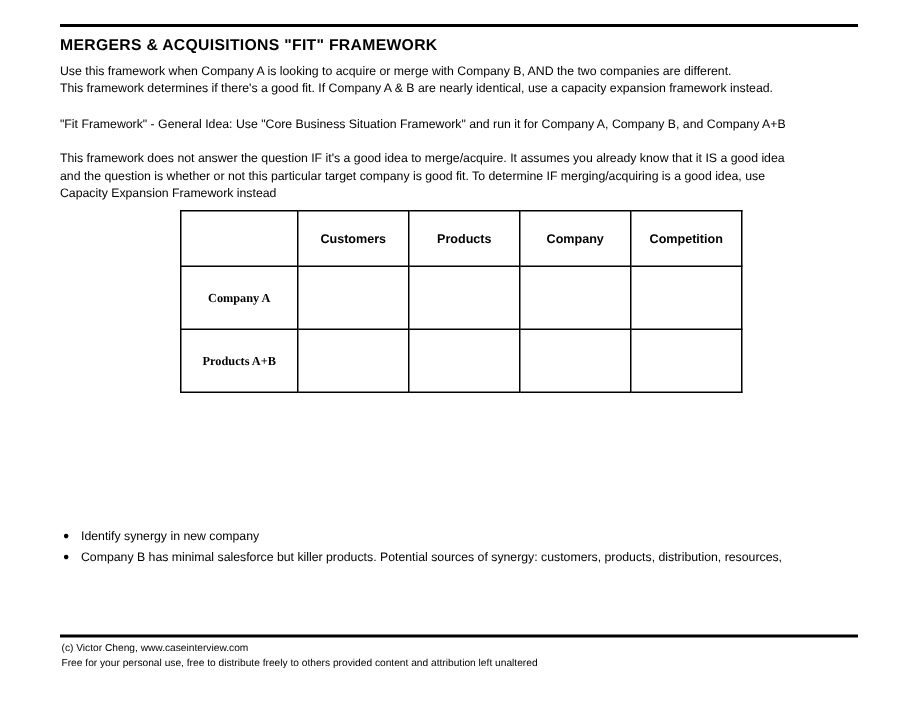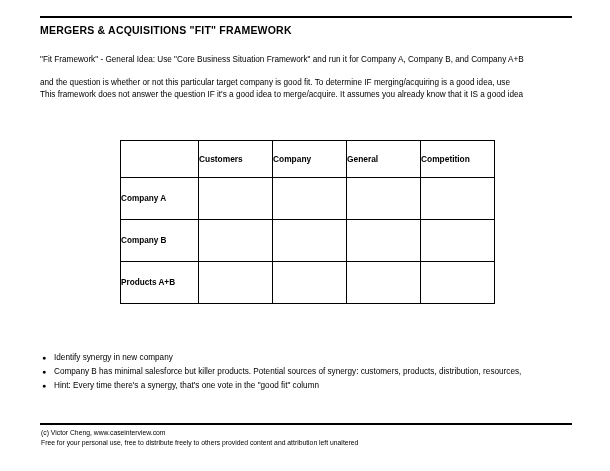--- a/index.html
+++ b/index.html
@@ -56,33 +56,35 @@
     top: 140px;
   }
   table.matrix {
     border-collapse: collapse;
     table-layout: fixed;
   }
   table.matrix td {
     border: 1.5px solid #000000;
     height: 41px;
     vertical-align: middle;
+    text-align: center;
     font-size: 8.4px;
     font-weight: bold;
     padding: 0;
   }
   table.matrix td.corner {
     border: 1.5px solid #000000;
   }
   table.matrix col.rowhead { width: 78px; }
   table.matrix col.datacol { width: 74px; }
   table.matrix tr.head td { height: 36px; }
   table.matrix td.rowlabel {
     font-size: 8.2px;
     font-weight: bold;
+    font-family: Liberation Serif, serif;
   }
   table.matrix td.cell { background: #ffffff; }
 
   
   .bullets {
     position: absolute;
     left: 40px;
     top: 352px;
     width: 534px;
   }
@@ -128,53 +130,49 @@
 </style>
 </head>
 <body>
 
 <div class="page">
 
   <div class="topbar"></div>
 
   <div class="content">
     <h1 class="title">MERGERS &amp; ACQUISITIONS "FIT" FRAMEWORK</h1>
+    <p class="para">Use this framework when Company A is looking to acquire or merge with Company B, AND the two companies are different.</p>
+    <p class="para">This framework determines if there's a good fit.  If Company A &amp; B are nearly identical, use a capacity expansion framework instead.</p>
     <div class="gap-md"></div>
     <p class="para">"Fit Framework" - General Idea: Use "Core Business Situation Framework" and run it for Company A, Company B, and Company A+B</p>
     <div class="gap-md"></div>
+    <p class="para">This framework does not answer the question IF it's a good idea to merge/acquire.  It assumes you already know that it IS a good idea</p>
     <p class="para">and the question is whether or not this particular target company is good fit.   To determine IF merging/acquiring is a good idea, use</p>
-    <p class="para">This framework does not answer the question IF it's a good idea to merge/acquire.  It assumes you already know that it IS a good idea</p>
+    <p class="para">Capacity Expansion Framework instead</p>
   </div>
 
   <div class="matrix-wrap">
     <table class="matrix">
       <colgroup>
         <col class="rowhead">
         <col class="datacol">
         <col class="datacol">
         <col class="datacol">
         <col class="datacol">
       </colgroup>
       <tbody>
         <tr class="head">
           <td class="corner"></td>
           <td>Customers</td>
+          <td>Products</td>
           <td>Company</td>
-          <td>General</td>
           <td>Competition</td>
         </tr>
         <tr>
           <td class="rowlabel">Company A</td>
-          <td class="cell"></td>
-          <td class="cell"></td>
-          <td class="cell"></td>
-          <td class="cell"></td>
-        </tr>
-        <tr>
-          <td class="rowlabel">Company B</td>
           <td class="cell"></td>
           <td class="cell"></td>
           <td class="cell"></td>
           <td class="cell"></td>
         </tr>
         <tr>
           <td class="rowlabel">Products A+B</td>
           <td class="cell"></td>
           <td class="cell"></td>
           <td class="cell"></td>
@@ -186,24 +184,20 @@
 
   <div class="bullets">
     <div class="bullet-row">
       <span class="bullet-dot">●</span>
       <span class="bullet-text">Identify synergy in new company</span>
     </div>
     <div class="bullet-row">
       <span class="bullet-dot">●</span>
       <span class="bullet-text">Company B has minimal salesforce but killer products. Potential sources of synergy: customers, products, distribution, resources,</span>
     </div>
-    <div class="bullet-row">
-      <span class="bullet-dot">●</span>
-      <span class="bullet-text">Hint: Every time there's a synergy, that's one vote in the "good fit" column</span>
-    </div>
   </div>
 
   <div class="footer-rule"></div>
   <div class="footer">
     <div class="line">(c) Victor Cheng, www.caseinterview.com</div>
     <div class="line">Free for your personal use, free to distribute freely to others provided content and attribution left unaltered</div>
   </div>
 
 </div>
 

